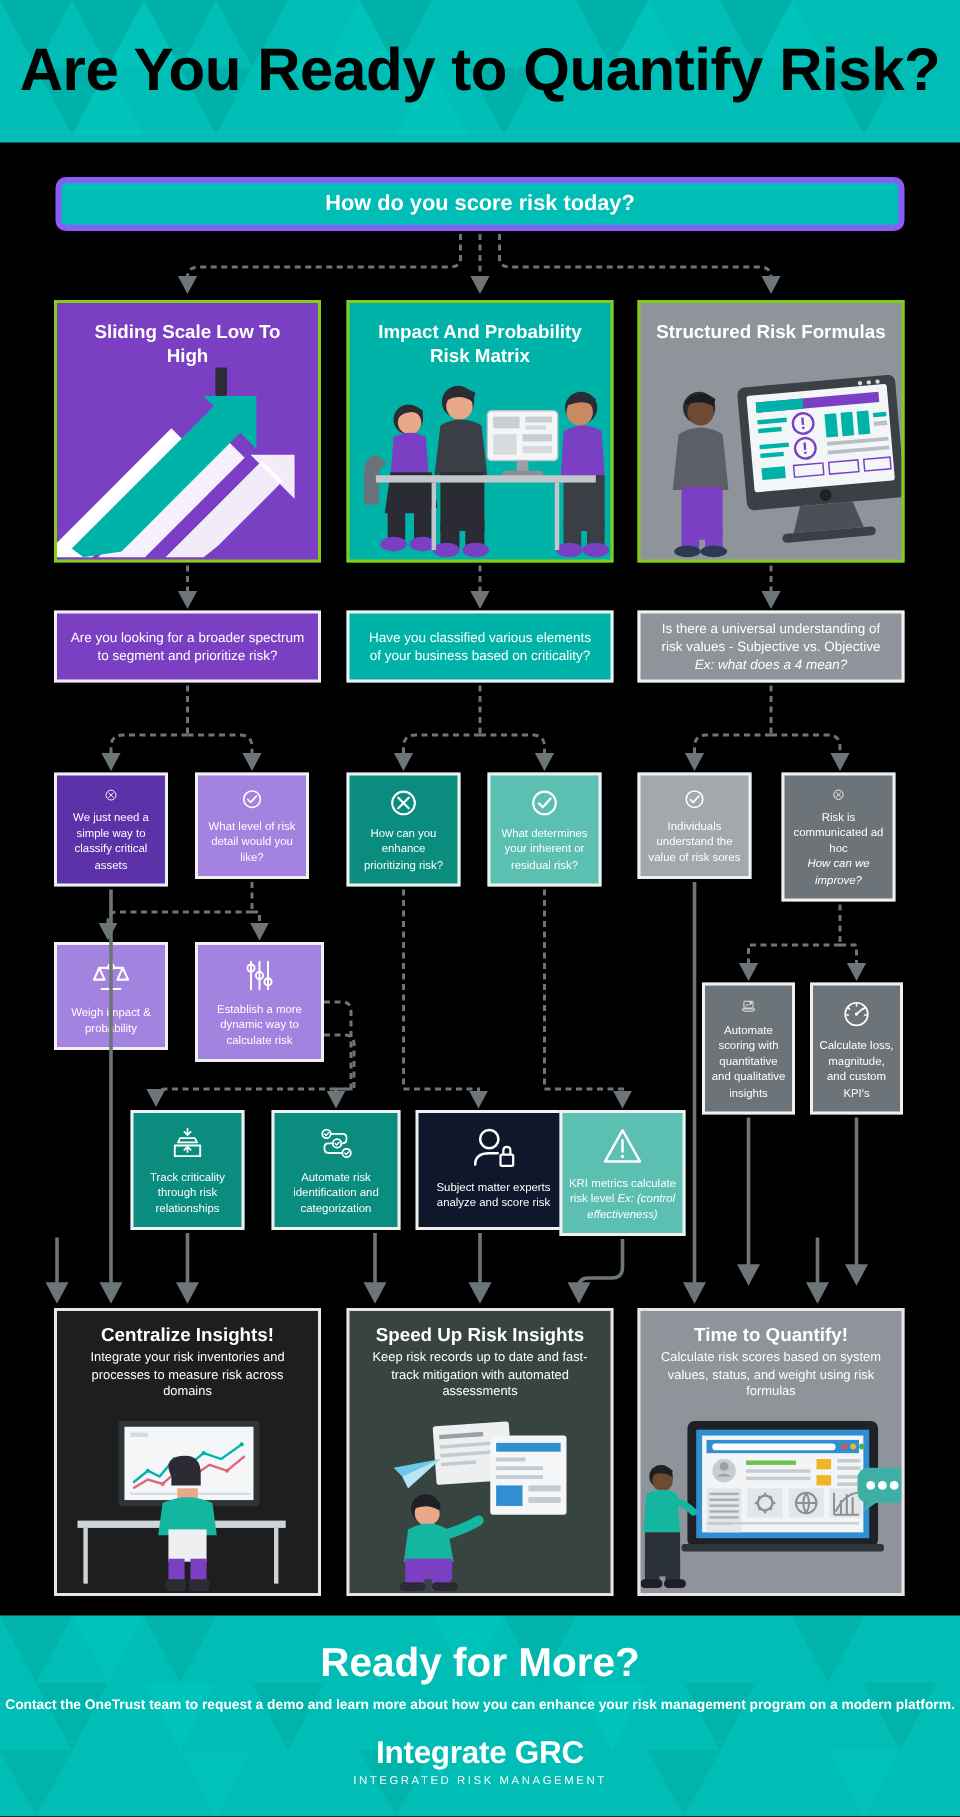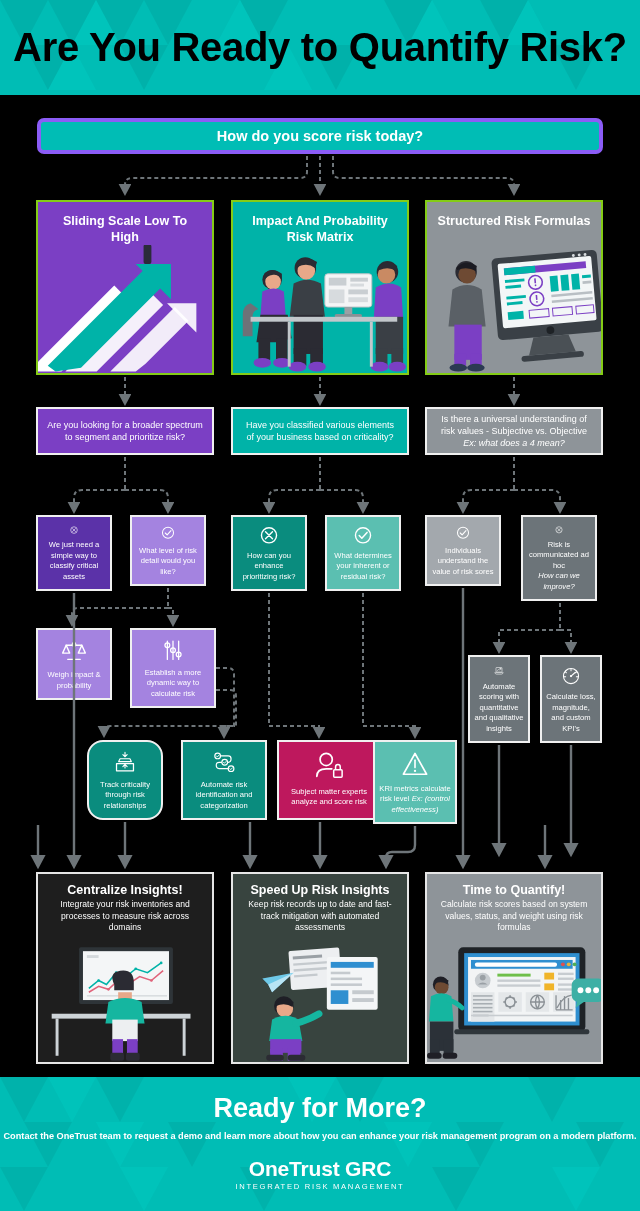--- a/index.html
+++ b/index.html
@@ -87,23 +87,23 @@
 
   
   #b-0 { left: 36px;  top: 628px; width: 76px; height: 72px; background: #A483E0; }
   #b-1 { left: 130px; top: 628px; width: 86px; height: 80px; background: #A483E0; }
 
   
   #c-0 { left: 468px; top: 655px; width: 62px; height: 88px; background: #6C7479; }
   #c-1 { left: 540px; top: 655px; width: 62px; height: 88px; background: #6C7479; }
 
   
-  #d-0 { left: 87px;  top: 740px; width: 76px; height: 80px; background: #0A8C7E; border-radius: 16px; }
+  #d-0 { left: 87px;  top: 740px; width: 76px; height: 80px; background: #0A8C7E; }
   #d-1 { left: 181px; top: 740px; width: 86px; height: 80px; background: #0A8C7E; }
-  #d-2 { left: 277px; top: 740px; width: 104px; height: 80px; background: #be185d; }
+  #d-2 { left: 277px; top: 740px; width: 104px; height: 80px; background: #0f172a; }
   #d-3 { left: 373px; top: 740px; width: 84px; height: 84px; background: #5BBFB1; }
 
   
   .panel {
     position: absolute; top: 872px; width: 178px; height: 192px;
     border: 2px solid #e6e6e6; overflow: hidden;
   }
   #p-0 { left: 36px;  background: #1E1E1E; }
   #p-1 { left: 231px; background: #38443F; }
   #p-2 { left: 425px; background: #8E9499; }
@@ -658,18 +658,18 @@
           <polygon points="288,0 336,0 312,45"></polygon>
         <polygon points="96,45 144,45 120,90"></polygon>
           <polygon points="384,45 432,45 408,90"></polygon>
         <polygon points="120,90 168,90 144,134"></polygon>
           <polygon points="552,90 600,90 576,134"></polygon>
       </g>
     </svg>
     <div class="footer-inner">
       <div class="footer-title">Ready for More?</div>
       <div class="footer-sub">Contact the OneTrust team to request a demo and learn more about how you can enhance your risk management program on a modern platform.</div>
-      <div class="brand">OneTrust GRC</div>
+      <div class="brand">Integrate GRC</div>
       <div class="brand-sub">INTEGRATED RISK MANAGEMENT</div>
     </div>
   </div>
 
 </div>
 
 </body></html>

